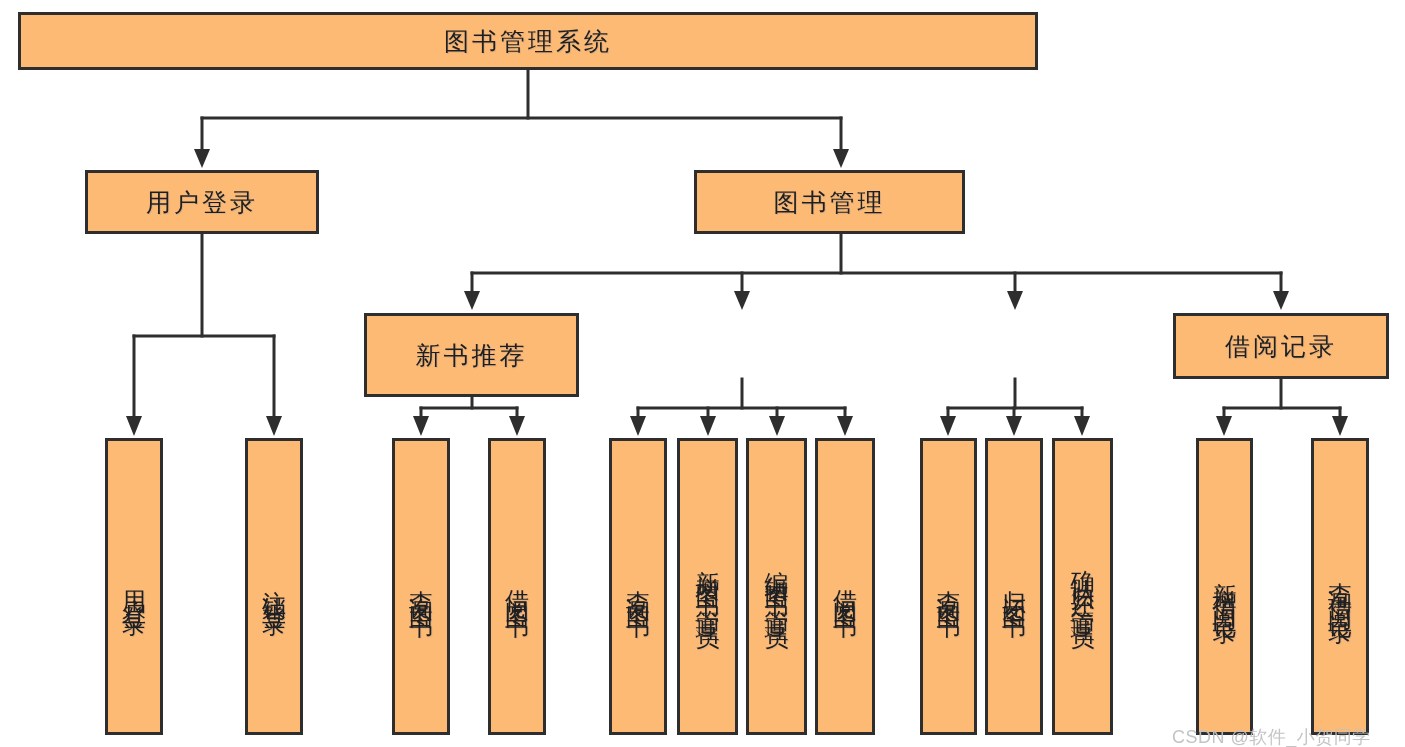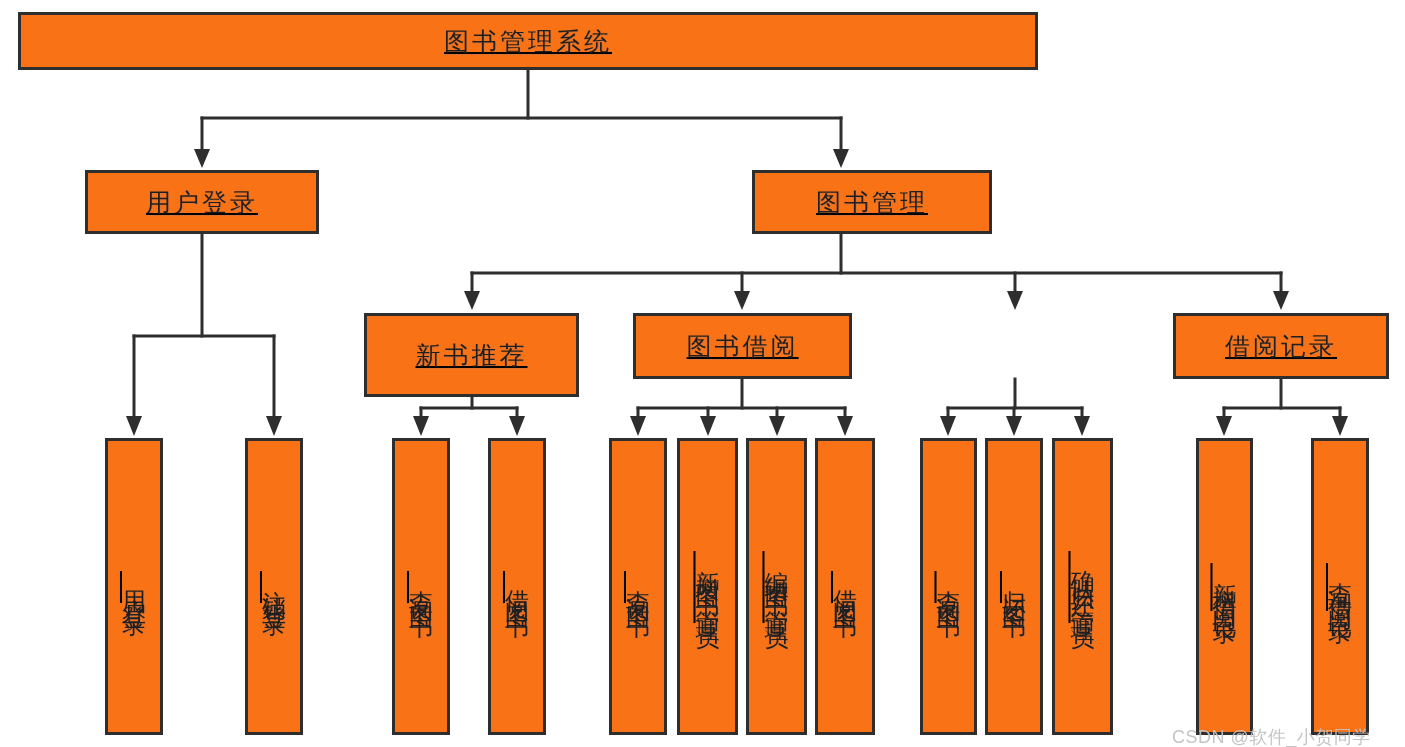--- a/index.html
+++ b/index.html
@@ -4,22 +4,22 @@
 <style>
   html,body{margin:0;padding:0;background:#ffffff;}
   .canvas{
     position:relative;width:1405px;height:747px;background:#ffffff;overflow:hidden;
     font-family:"Liberation Sans","DejaVu Sans",sans-serif;
   }
   .wires{position:absolute;left:0;top:0;width:1405px;height:747px;}
   .wires line{stroke:#2e2e2e;stroke-width:3;stroke-linecap:square;}
   .wires polygon{fill:#2e2e2e;stroke:none;}
   .box{
-    position:absolute;box-sizing:border-box;border:3px solid #2e2e2e;background:#f97316;
-    display:flex;align-items:center;justify-content:center;text-decoration:underline;
+    position:absolute;box-sizing:border-box;border:3px solid #2e2e2e;background:#fdba74;
+    display:flex;align-items:center;justify-content:center;
   }
   .lbl{
     font-size:25px;letter-spacing:3px;color:#1f1f1f;white-space:nowrap;
     text-shadow:1px 1px 0 rgba(90,120,200,0.18);
   }
   .vlbl{
     writing-mode:vertical-rl;text-orientation:mixed;
     font-size:24px;letter-spacing:8px;color:#1f1f1f;line-height:1;
     text-shadow:1px 1px 0 rgba(90,120,200,0.18);
   }
@@ -109,29 +109,26 @@
     </g>
   </svg>
 
   <div class="box" style="left:18px;top:12px;width:1020px;height:58px">
     <span class="lbl">图书管理系统</span>
   </div>
 
   <div class="box" style="left:85px;top:170px;width:234px;height:64px">
     <span class="lbl">用户登录</span>
   </div>
-  <div class="box" style="left:752px;top:170px;width:240px;height:64px">
+  <div class="box" style="left:694px;top:170px;width:271px;height:64px">
     <span class="lbl">图书管理</span>
   </div>
 
   <div class="box" style="left:364px;top:313px;width:215px;height:84px">
     <span class="lbl">新书推荐</span>
-  </div>
-  <div class="box" style="left:633px;top:313px;width:219px;height:66px">
-    <span class="lbl">图书借阅</span>
   </div>
   <div class="box" style="left:1173px;top:313px;width:216px;height:66px">
     <span class="lbl">借阅记录</span>
   </div>
 
   <div class="box" style="left:105px;top:438px;width:58px;height:297px">
     <span class="vlbl">用户登录</span>
   </div>
   <div class="box" style="left:245px;top:438px;width:58px;height:297px">
     <span class="vlbl">注销登录</span>

